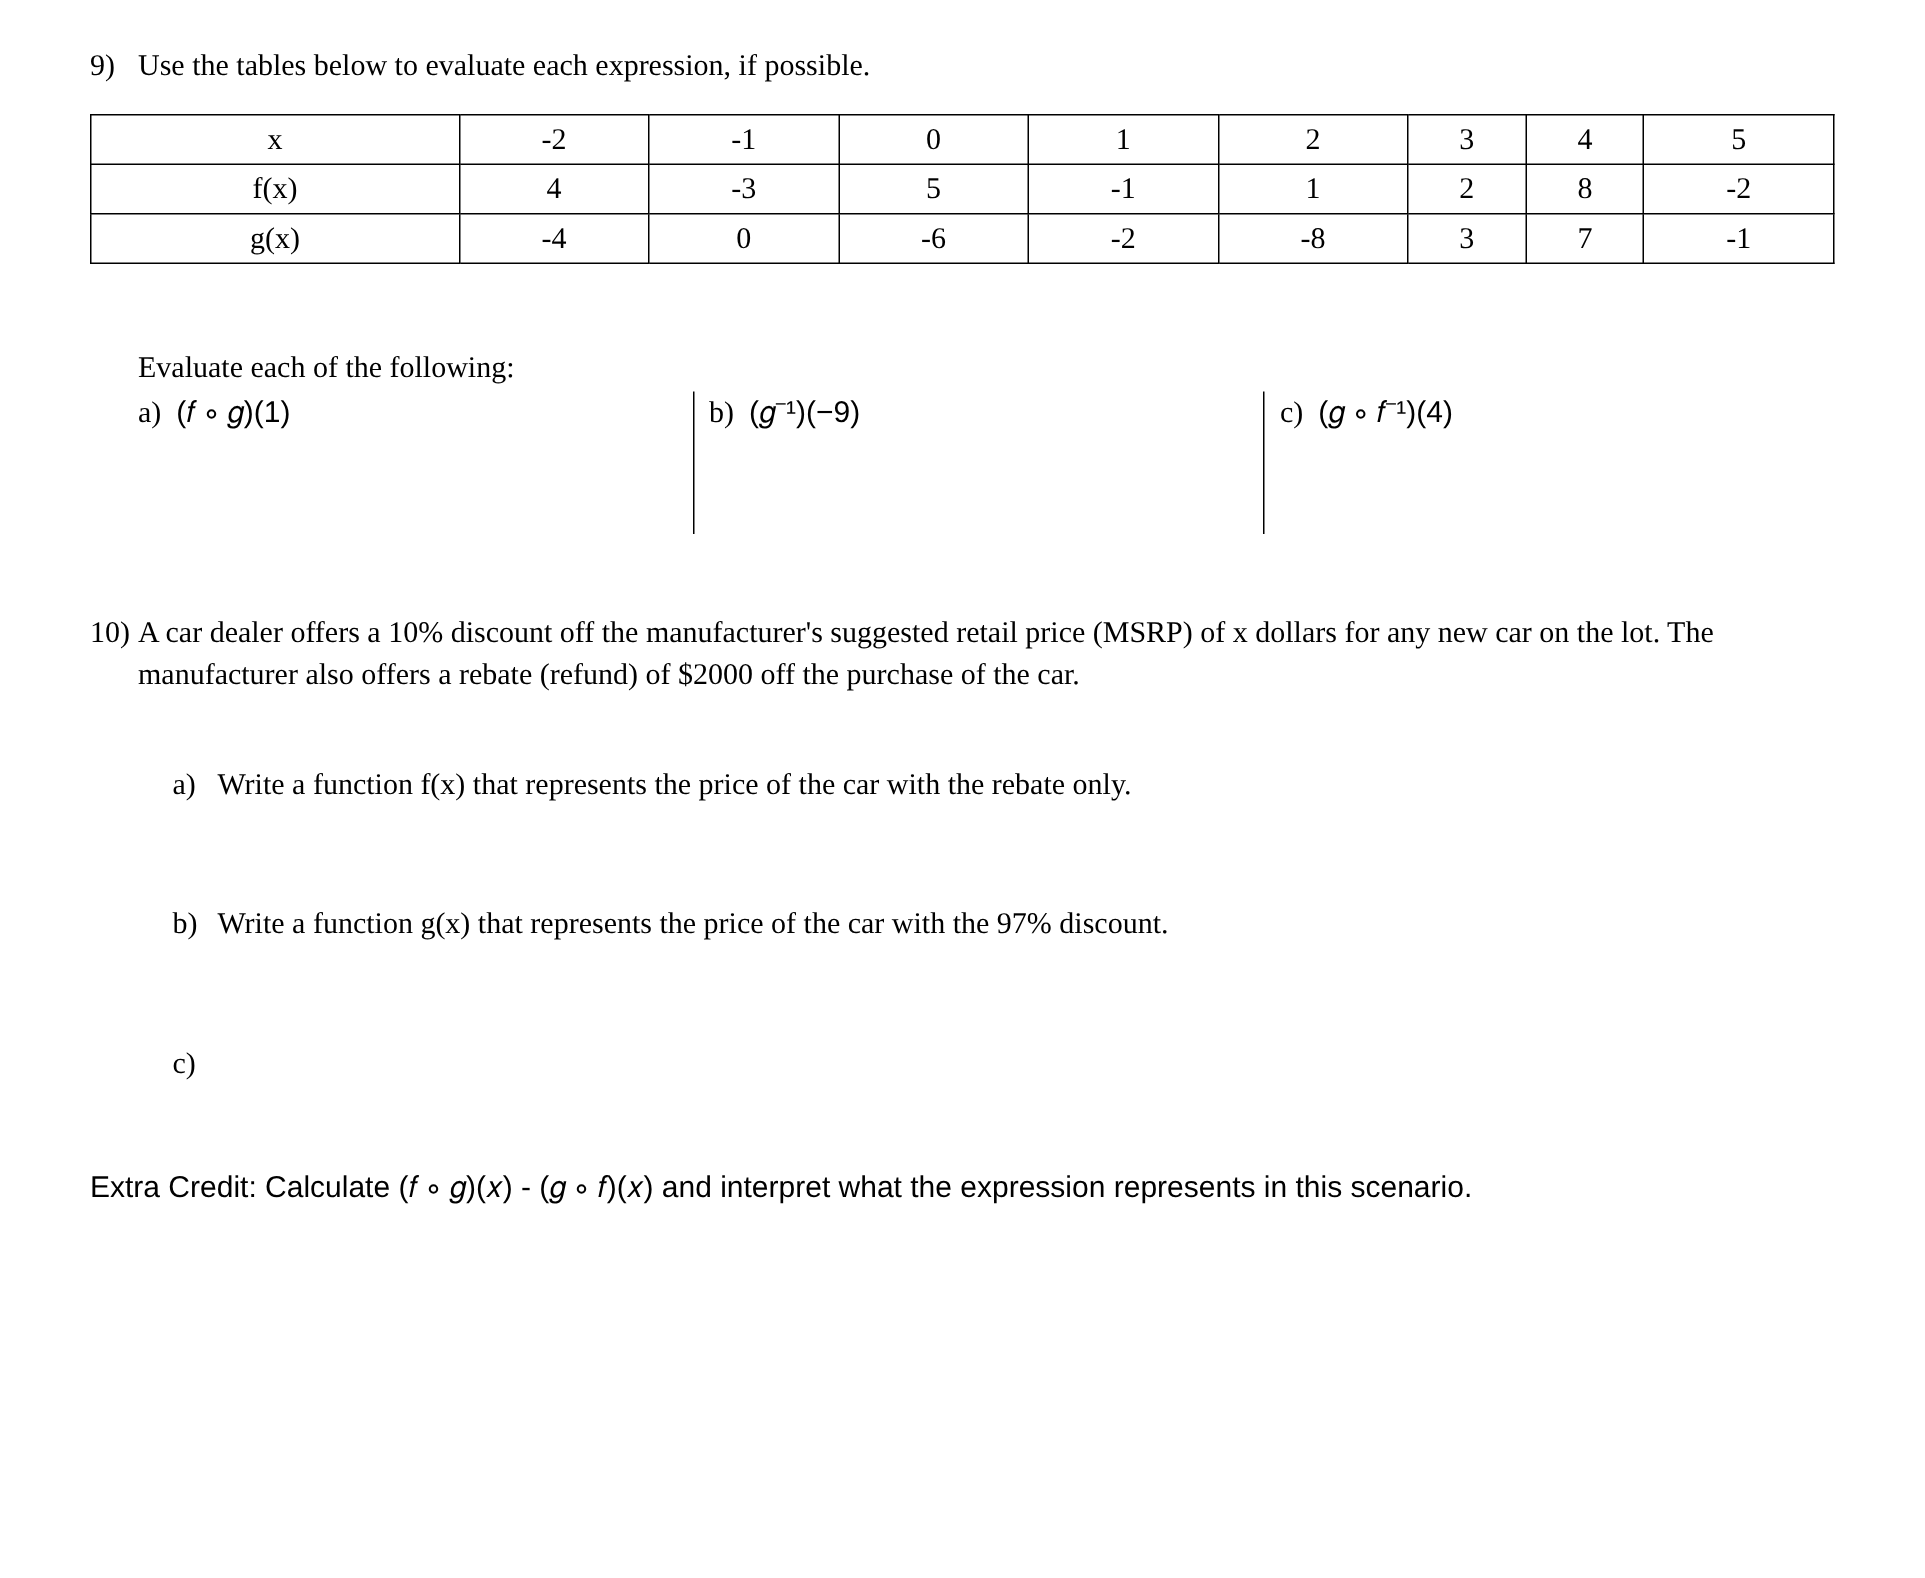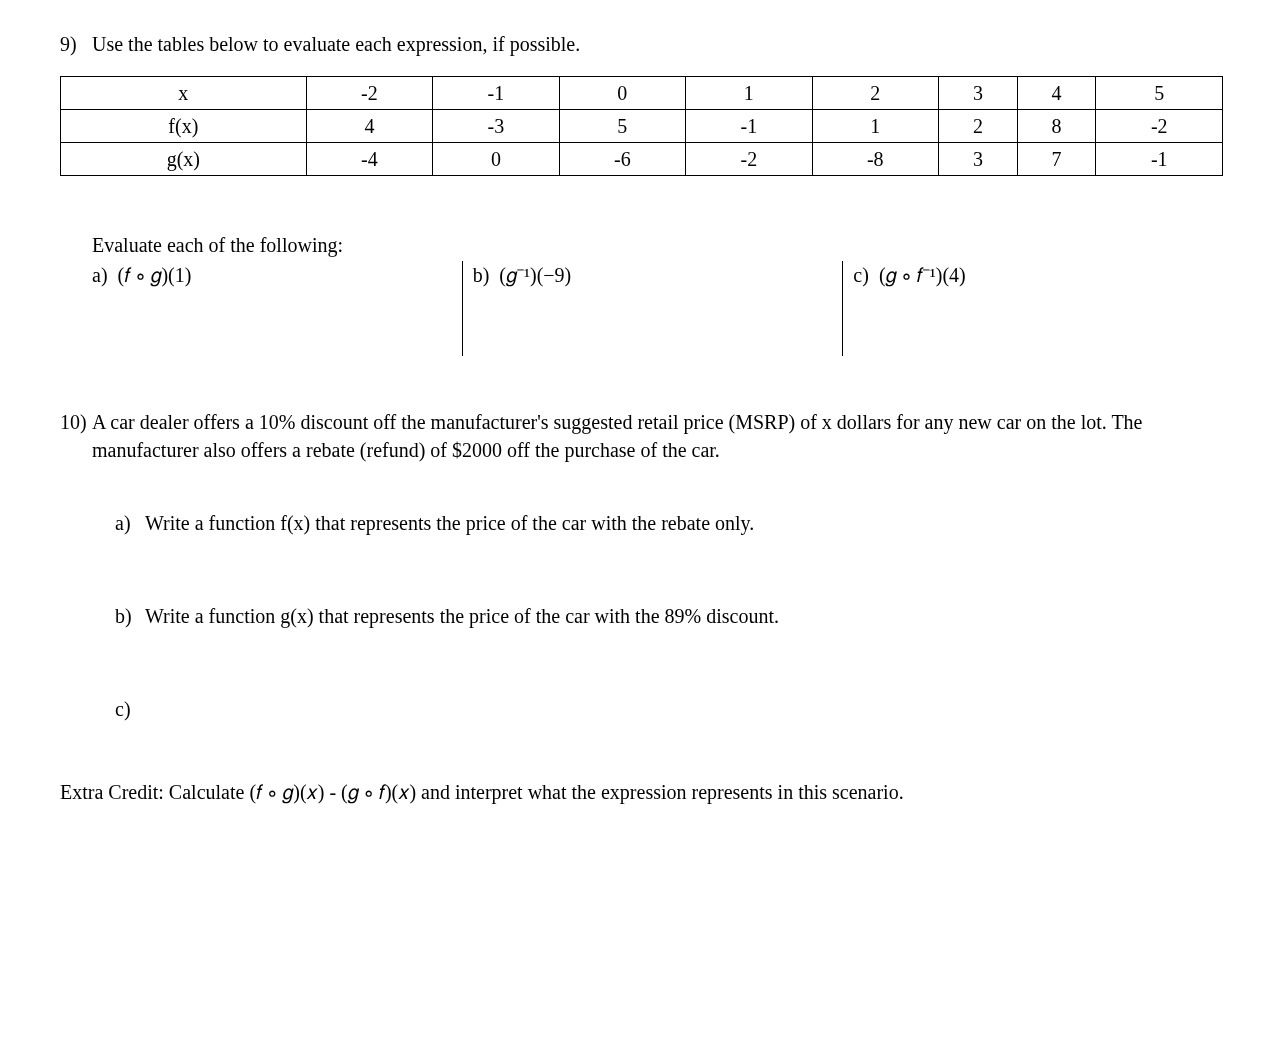--- a/index.html
+++ b/index.html
@@ -60,21 +60,21 @@
       margin-bottom: 65px;
     }
     .sub-q-label {
       min-width: 30px;
     }
     .extra-credit {
       margin-top: 55px;
       padding-left: 32px;
     }
     .math {
-      font-family: Liberation Serif, serif;
+      font-family: Liberation Sans, sans-serif;
     }
   </style>
 </head>
 <body>
 
 <div class="question">
   <div class="q-header">
     <span class="q-num">9)</span>
     <span class="q-text">Use the tables below to evaluate each expression, if possible.</span>
   </div>
@@ -140,21 +140,21 @@
     <span class="q-text">A car dealer offers a 10% discount off the manufacturer's suggested retail price (MSRP) of x dollars for any new car on the lot. The manufacturer also offers a rebate (refund) of $2000 off the purchase of the car.</span>
   </div>
 
   <div class="sub-q">
     <span class="sub-q-label">a)</span>
     <span>Write a function f(x) that represents the price of the car with the rebate only.</span>
   </div>
 
   <div class="sub-q">
     <span class="sub-q-label">b)</span>
-    <span>Write a function g(x) that represents the price of the car with the 89% discount.</span>
+    <span>Write a function g(x) that represents the price of the car with the 97% discount.</span>
   </div>
 
   <div class="sub-q" style="margin-bottom:0;">
     <span class="sub-q-label">c)</span>
   </div>
 </div>
 
 <div class="extra-credit" style="padding-left:0;">
   <span class="math">Extra Credit: Calculate (𝑓 ∘ 𝑔)(𝑥) - (𝑔 ∘ 𝑓)(𝑥) and interpret what the expression represents in this scenario.</span>
 </div>

